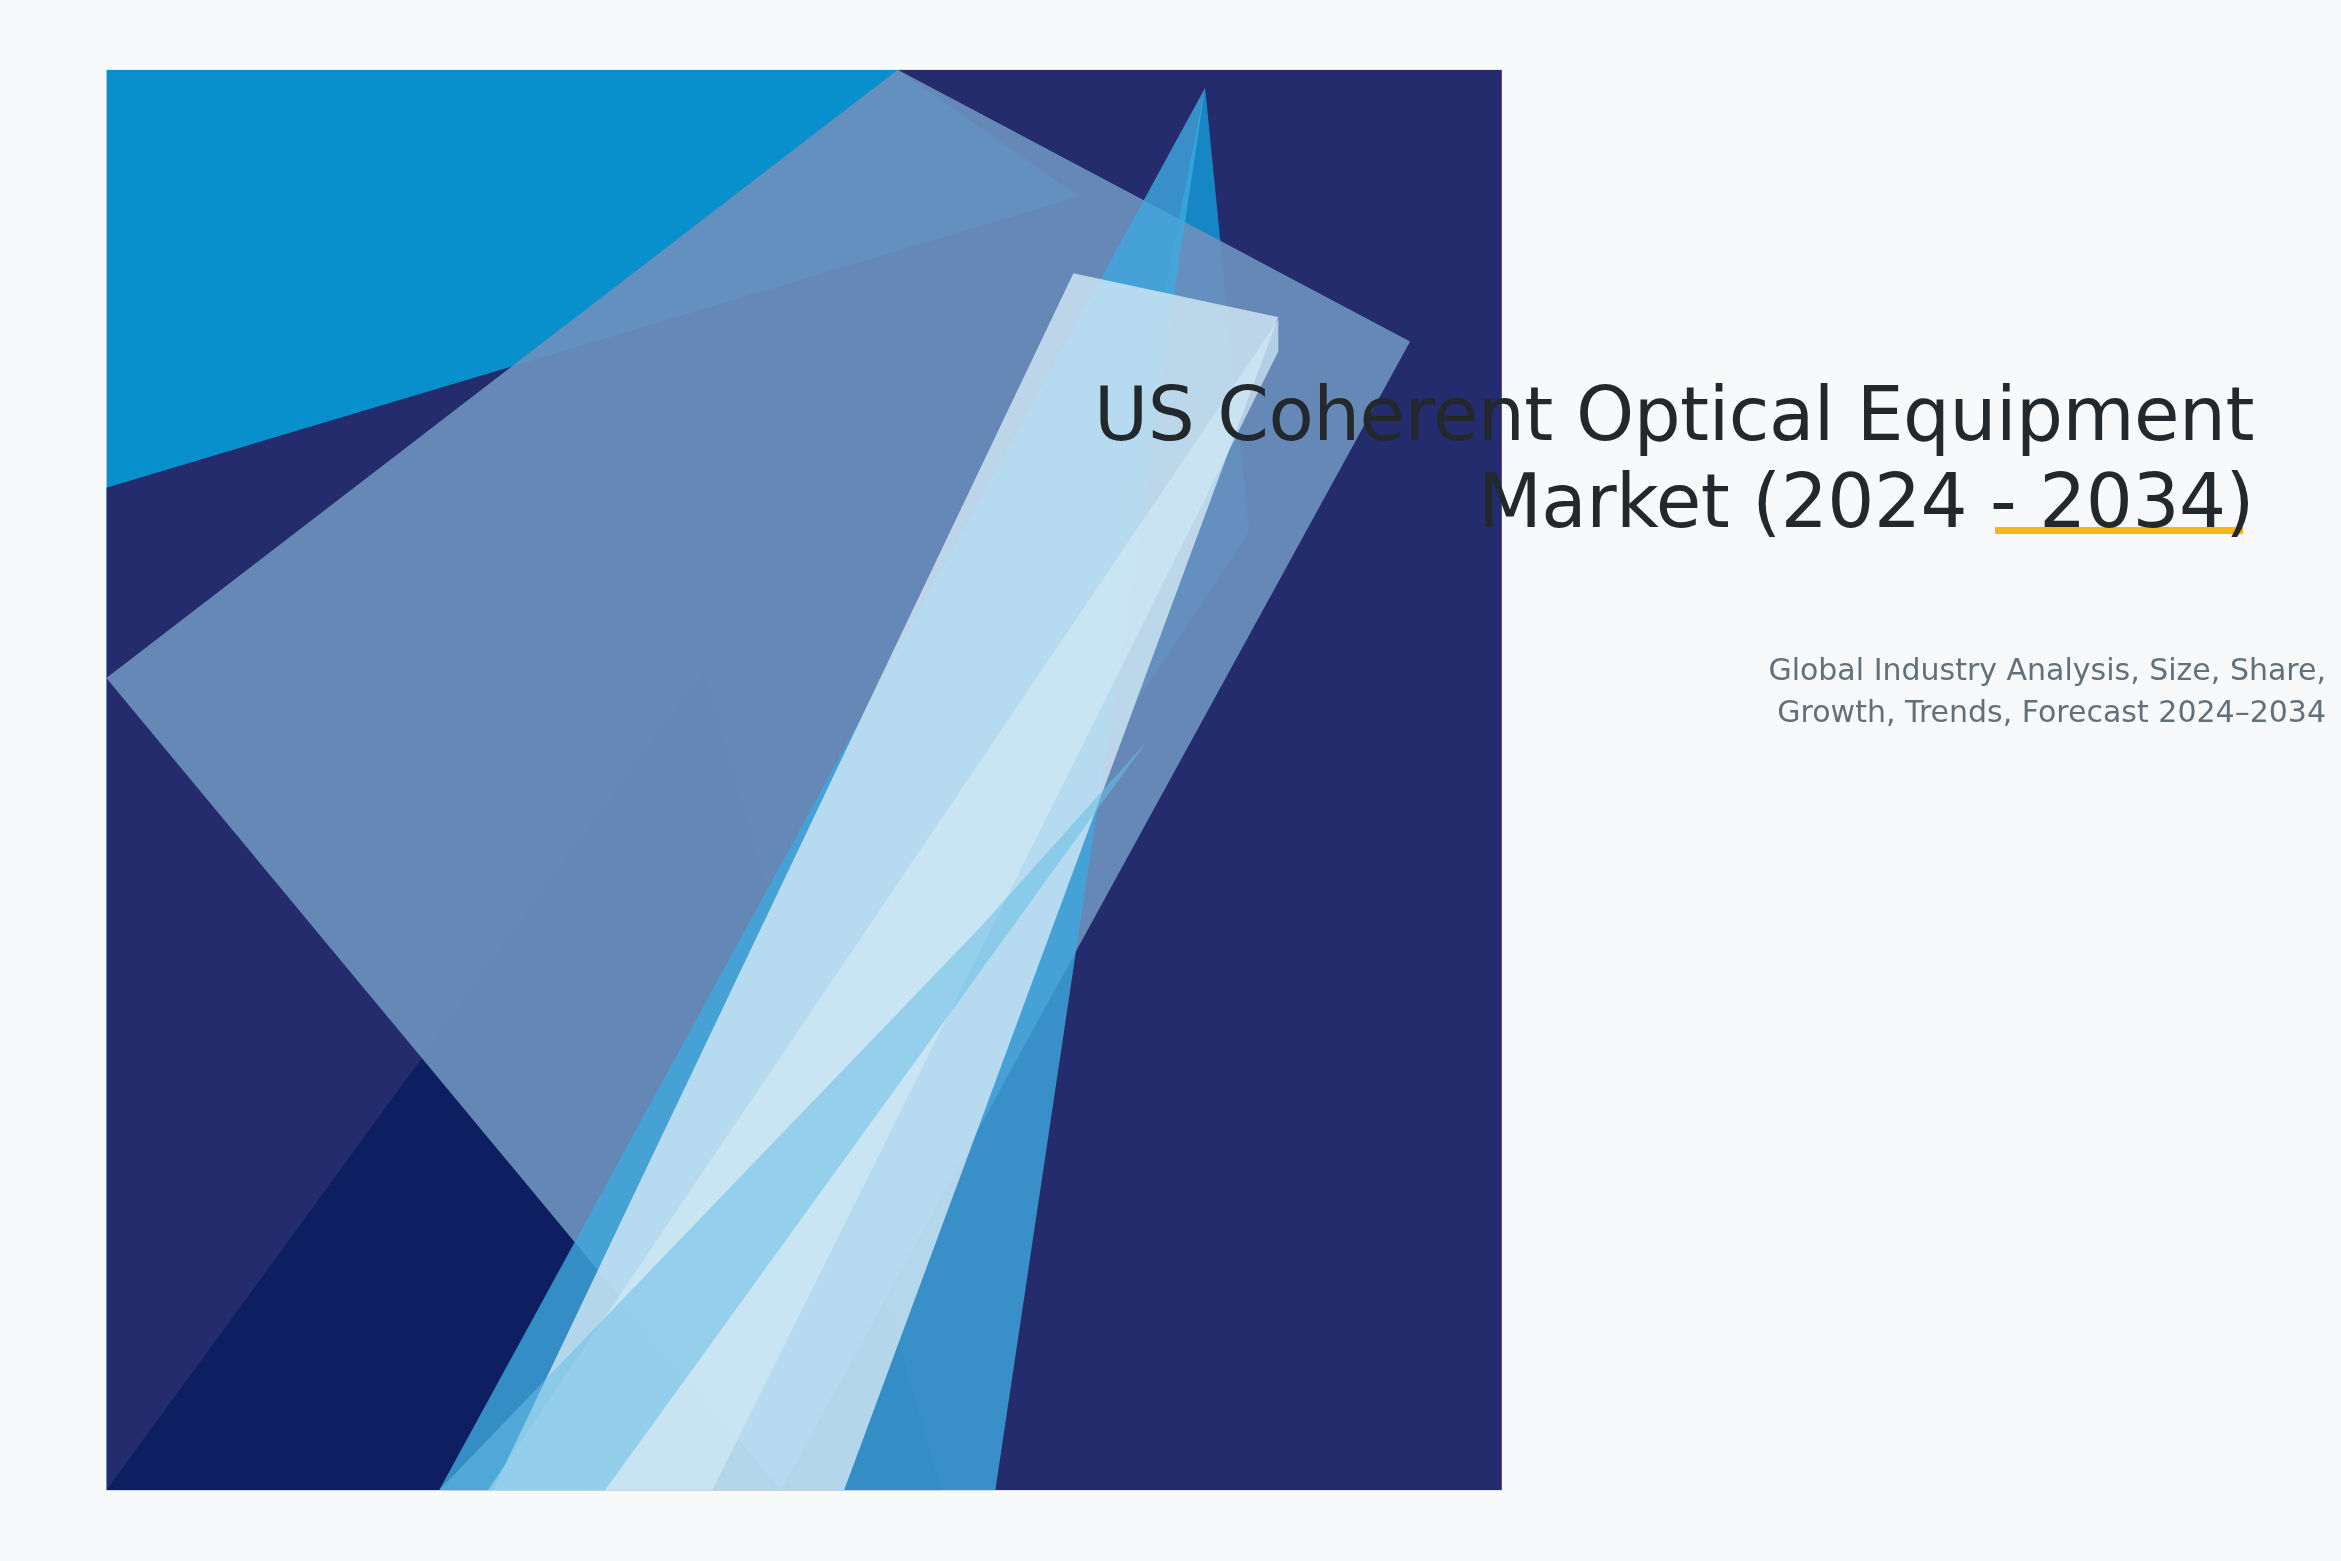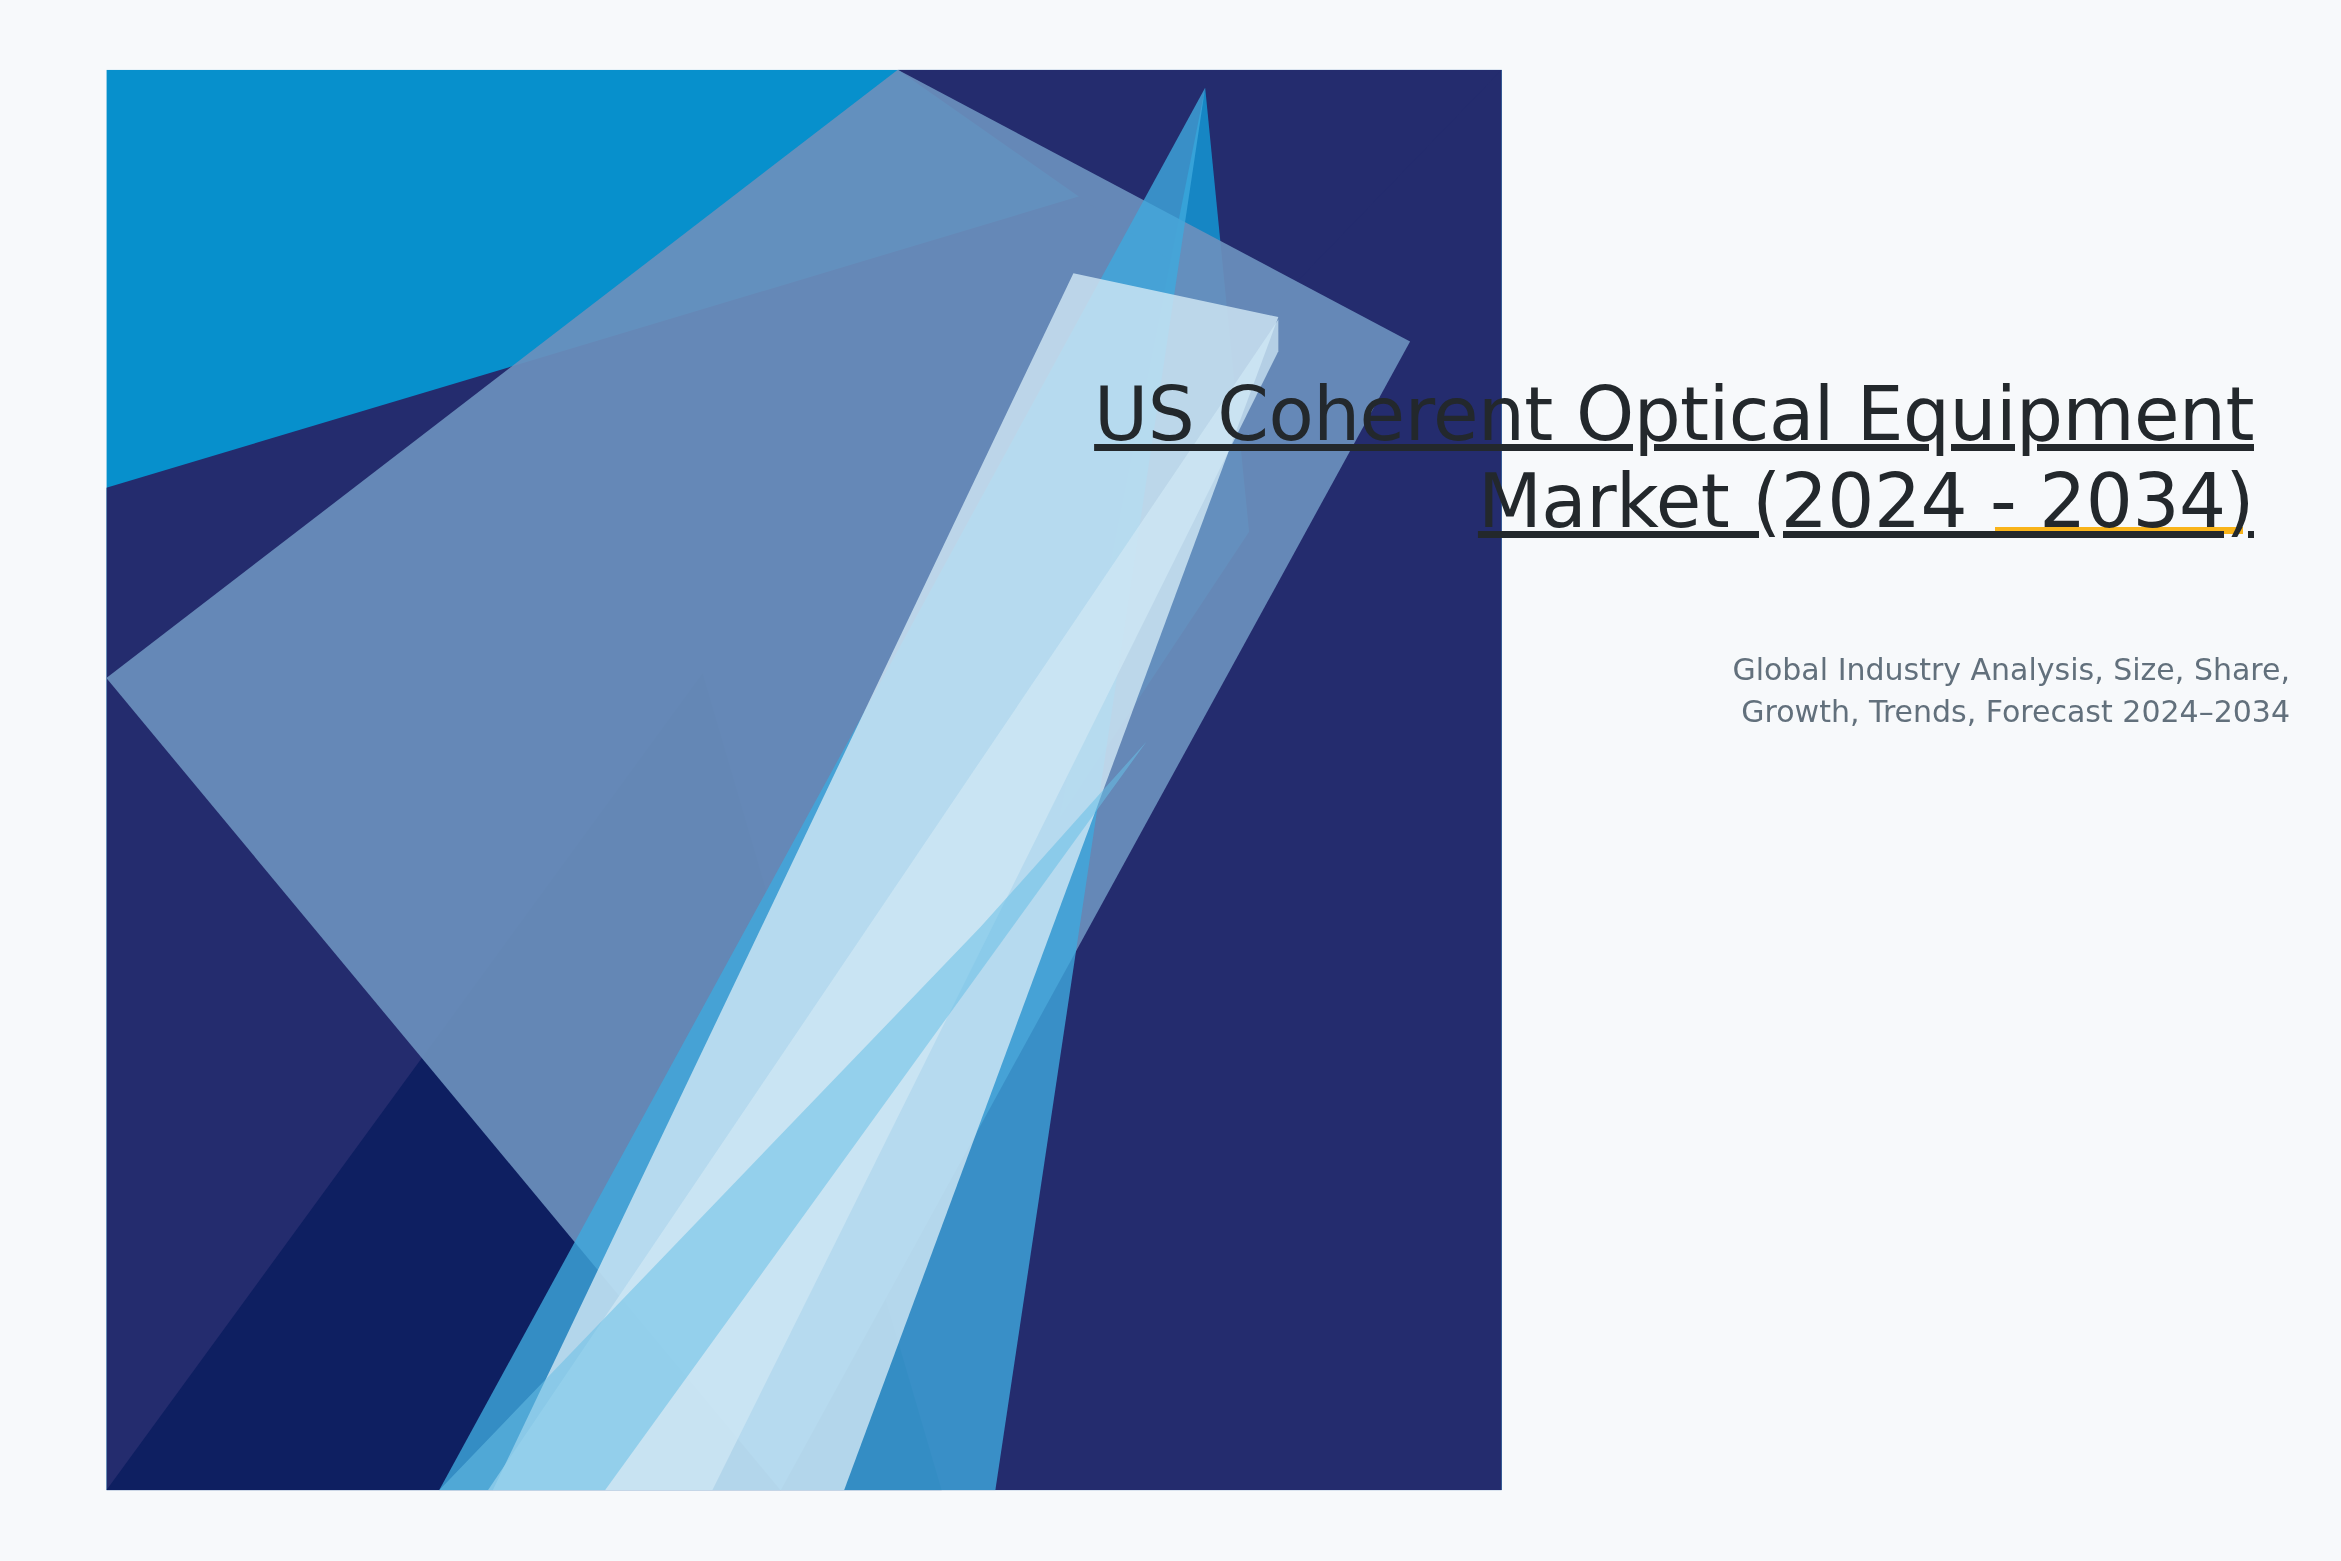--- a/index.html
+++ b/index.html
@@ -36,34 +36,33 @@
   #report-title {
     margin: 0;
     font-size: 74px;
     line-height: 1.17;
     font-weight: 400;
     color: #23282c;
     letter-spacing: -0.5px;
     position: relative;
     z-index: 3;
     white-space: pre-line;
-    text-decoration: underline;
   }
   #title-underline {
     position: absolute;
     left: 1995px;
     top: 527px;
     width: 248px;
     height: 7.3px;
     background: #f9b41a;
     z-index: 2;
   }
   #subtitle-block {
     position: absolute;
-    left: 1353px;
+    left: 1389px;
     top: 649px;
     width: 937px;
     text-align: right;
     z-index: 5;
   }
   #report-subtitle {
     margin: 0;
     font-size: 30px;
     line-height: 1.40;
     font-weight: 400;

